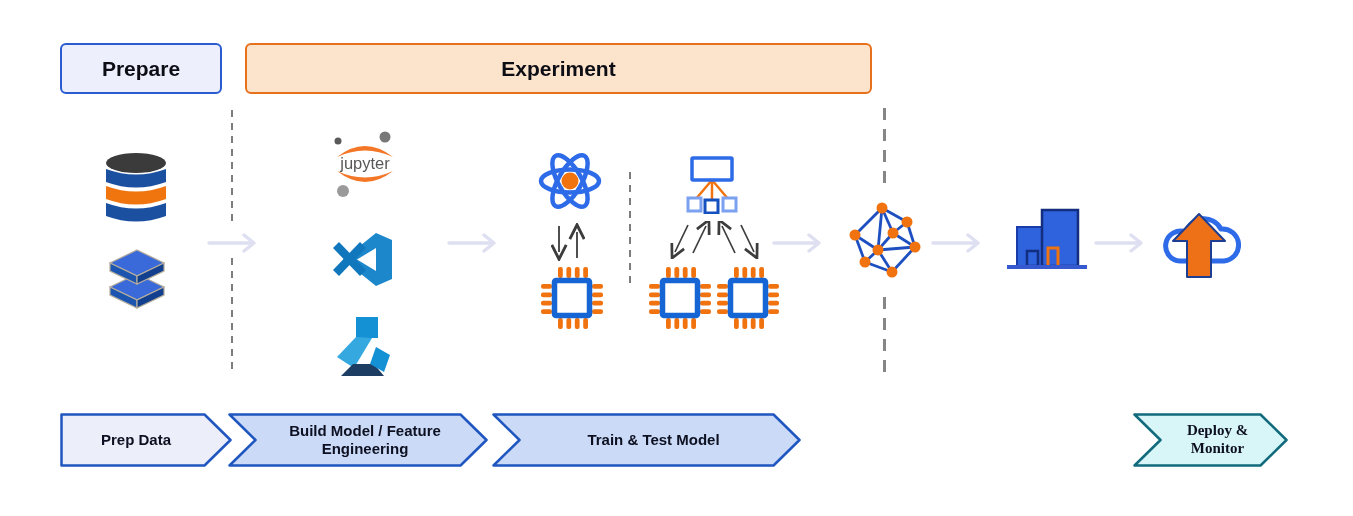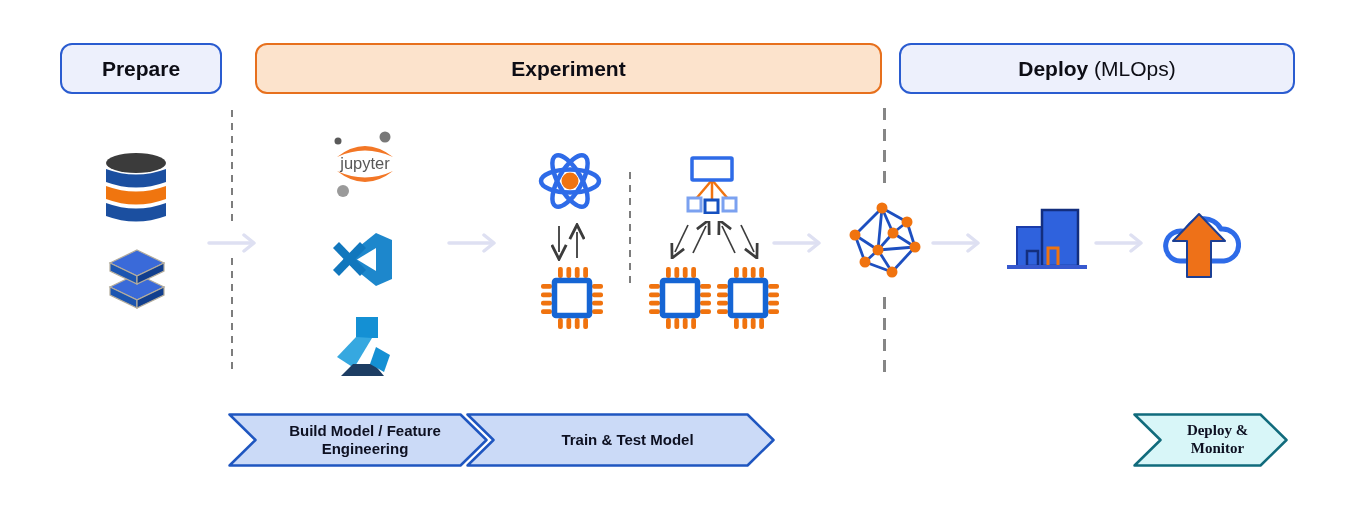--- a/index.html
+++ b/index.html
@@ -1,43 +1,39 @@
 <!DOCTYPE html>
 <html><head>
 <meta charset="utf-8">
 <style>
   html,body{margin:0;padding:0;background:#ffffff;}
   body{font-family:"Liberation Sans",sans-serif;color:#0d0d15;}
   #canvas{position:relative;width:1353px;height:516px;background:#ffffff;overflow:hidden;}
-  .phase-box{position:absolute;top:43px;height:51px;border-radius:12px;display:flex;align-items:center;justify-content:center;font-size:21px;font-weight:bold;box-sizing:border-box;}
+  .phase-box{position:absolute;top:43px;height:51px;border-radius:6px;display:flex;align-items:center;justify-content:center;font-size:21px;font-weight:bold;box-sizing:border-box;}
   .phase-blue{background:#edf0fc;border:2.5px solid #2a5cd0;}
   .phase-orange{background:#fce3cc;border:2.5px solid #e7701d;}
   .phase-suffix{font-weight:normal;white-space:pre;}
   .dash{position:absolute;width:2px;background:repeating-linear-gradient(to bottom,#7d7d7d 0 7px,transparent 7px 13px);}
   .dash-big{width:2.5px;background:repeating-linear-gradient(to bottom,#868686 0 12px,transparent 12px 21px);}
   .step{position:absolute;top:413px;height:54px;}
   .step svg{position:absolute;left:0;top:0;}
   .step .lbl{position:absolute;inset:0;display:flex;align-items:center;justify-content:center;font-size:15px;font-weight:bold;color:#0d1021;text-align:center;line-height:1.18;}
   .lbl span{display:inline-block;}
   .icon{position:absolute;}
 </style>
 </head>
 <body>
 
 <div id="canvas">
 
   <div class="phase-box phase-blue" style="left:60px;width:162px;">
     <span>Prepare</span>
   </div>
-  <div class="phase-box phase-orange" style="left:255px;width:627px;">
+  <div class="phase-box phase-orange" style="left:245px;width:627px;">
     <span>Experiment</span>
-  </div>
-  <div class="phase-box phase-blue" style="left:899px;width:396px;">
-    <span>Deploy</span>
-      <span class="phase-suffix"> (MLOps)</span>
   </div>
 
   <div class="dash" style="left:231px;top:110px;height:114px;"></div>
   <div class="dash" style="left:231px;top:258px;height:114px;"></div>
   <div class="dash" style="left:629px;top:172px;height:112px;"></div>
   <div class="dash dash-big" style="left:883px;top:108px;height:76px;"></div>
   <div class="dash dash-big" style="left:883px;top:297px;height:76px;"></div>
 
   <svg class="icon" style="left:103px;top:152px;" width="66" height="78" viewBox="0 0 66 78">
     <path d="M3 17 Q33 28 63 17 L63 30 Q33 41 3 30 Z" fill="#1b4fa0"></path>
@@ -261,31 +257,39 @@
         <path d="M37 2 L47 10 L37 18"></path>
       </g>
     </svg>
   <svg class="icon" style="left:1094px;top:233px;" width="58" height="20" viewBox="0 0 58 20">
       <g fill="none" stroke="#dee0f2" stroke-width="3.5" stroke-linecap="round" stroke-linejoin="round">
         <path d="M2 10 H45"></path>
         <path d="M37 2 L47 10 L37 18"></path>
       </g>
     </svg>
 
+  <div class="step" style="left:60px;width:172px;">
+    <svg width="172" height="54">
+        <polygon points="1.5,1.5 144.5,1.5 170.5,27 144.5,52.5 1.5,52.5" fill="#eceefa" stroke="#1f56c0" stroke-width="2.5" stroke-linejoin="round"></polygon>
+      </svg>
+    <div class="lbl" style="padding-right:20px;">
+        <span>Prep Data</span>
+      </div>
+  </div>
 
   <div class="step" style="left:228px;width:260px;">
     <svg width="260" height="54">
         <polygon points="1.5,1.5 232.5,1.5 258.5,27 232.5,52.5 1.5,52.5 27.5,27" fill="#cbdaf7" stroke="#1f56c0" stroke-width="2.5" stroke-linejoin="round"></polygon>
       </svg>
     <div class="lbl" style="padding-left:14px;">
         <span style="max-width:200px;">Build Model / Feature Engineering</span>
       </div>
   </div>
 
-  <div class="step" style="left:466px;width:309px;">
+  <div class="step" style="left:492px;width:309px;">
     <svg width="309" height="54">
         <polygon points="1.5,1.5 281.5,1.5 307.5,27 281.5,52.5 1.5,52.5 27.5,27" fill="#cbdaf7" stroke="#1f56c0" stroke-width="2.5" stroke-linejoin="round"></polygon>
       </svg>
     <div class="lbl" style="padding-left:14px;">
         <span>Train &amp; Test Model</span>
       </div>
   </div>
 
 
 

